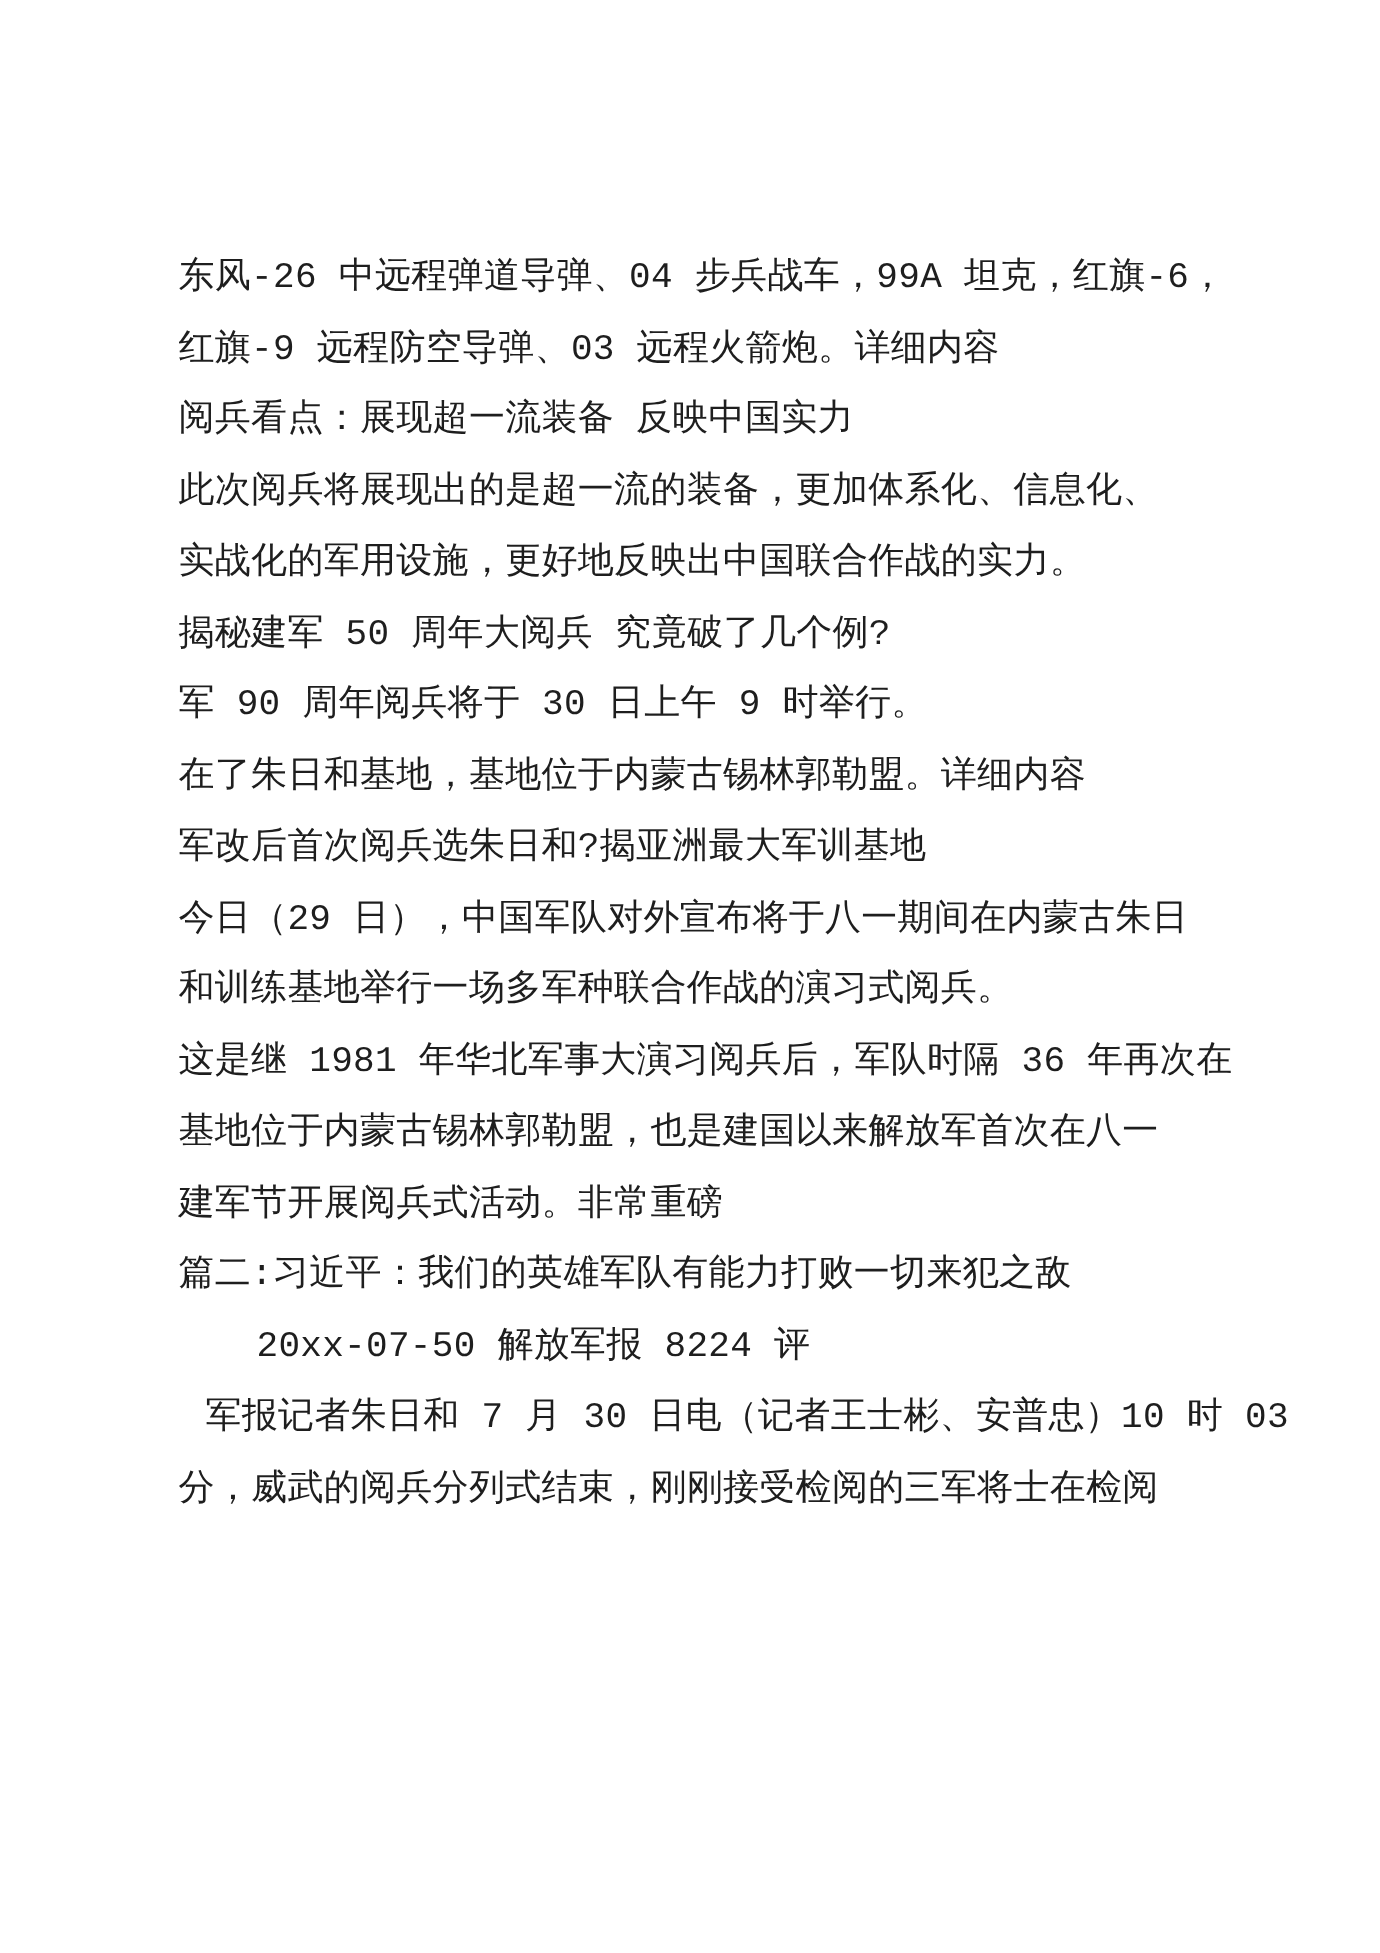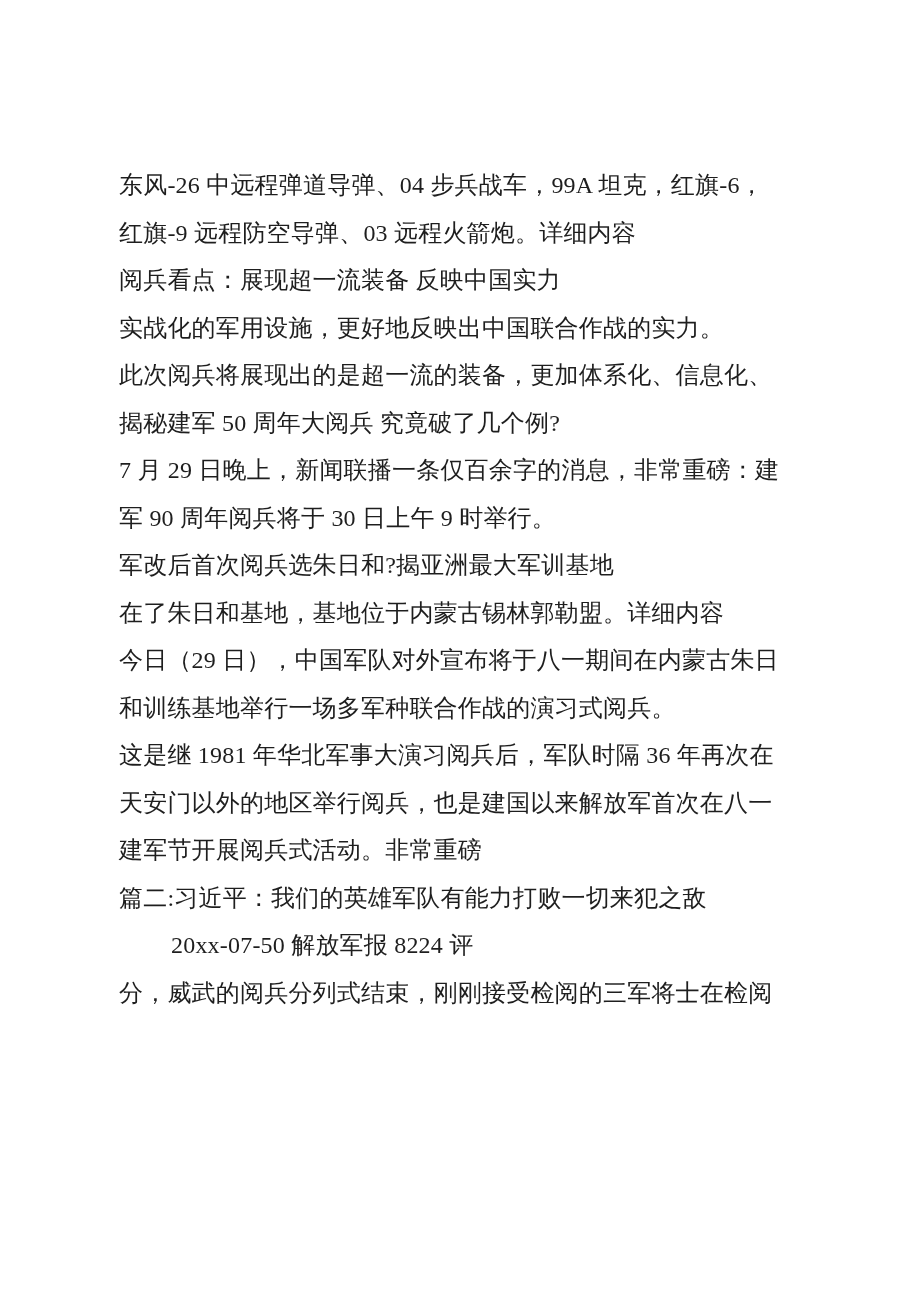--- a/index.html
+++ b/index.html
@@ -21,41 +21,42 @@
     top: 162px;
     width: 700px;
     font-size: 24px;
     line-height: 47.5px;
     color: #1e1e1e;
     letter-spacing: 0.2px;
   }
   .text-line {
     white-space: nowrap;
     height: 47.5px;
+    font-family: Liberation Mono, monospace;
   }
   .indent-lg { padding-left: 52px; }
   .indent-sm { padding-left: 18px; }
 </style>
 </head>
 <body>
 
 <div class="page">
   <div class="textblock">
     <div class="text-line">东风-26 中远程弹道导弹、04 步兵战车，99A 坦克，红旗-6，</div>
     <div class="text-line">红旗-9 远程防空导弹、03 远程火箭炮。详细内容</div>
     <div class="text-line">阅兵看点：展现超一流装备 反映中国实力</div>
+    <div class="text-line">此次阅兵将展现出的是超一流的装备，更加体系化、信息化、</div>
     <div class="text-line">实战化的军用设施，更好地反映出中国联合作战的实力。</div>
-    <div class="text-line">此次阅兵将展现出的是超一流的装备，更加体系化、信息化、</div>
     <div class="text-line">揭秘建军 50 周年大阅兵 究竟破了几个例?</div>
-    <div class="text-line">7 月 29 日晚上，新闻联播一条仅百余字的消息，非常重磅：建</div>
     <div class="text-line">军 90 周年阅兵将于 30 日上午 9 时举行。</div>
+    <div class="text-line">在了朱日和基地，基地位于内蒙古锡林郭勒盟。详细内容</div>
     <div class="text-line">军改后首次阅兵选朱日和?揭亚洲最大军训基地</div>
-    <div class="text-line">在了朱日和基地，基地位于内蒙古锡林郭勒盟。详细内容</div>
     <div class="text-line">今日（29 日），中国军队对外宣布将于八一期间在内蒙古朱日</div>
     <div class="text-line">和训练基地举行一场多军种联合作战的演习式阅兵。</div>
     <div class="text-line">这是继 1981 年华北军事大演习阅兵后，军队时隔 36 年再次在</div>
-    <div class="text-line">天安门以外的地区举行阅兵，也是建国以来解放军首次在八一</div>
+    <div class="text-line">基地位于内蒙古锡林郭勒盟，也是建国以来解放军首次在八一</div>
     <div class="text-line">建军节开展阅兵式活动。非常重磅</div>
     <div class="text-line">篇二:习近平：我们的英雄军队有能力打败一切来犯之敌</div>
     <div class="text-line indent-lg">20xx-07-50 解放军报 8224 评</div>
+    <div class="text-line indent-sm">军报记者朱日和 7 月 30 日电（记者王士彬、安普忠）10 时 03</div>
     <div class="text-line">分，威武的阅兵分列式结束，刚刚接受检阅的三军将士在检阅</div>
   </div>
 </div>
 
 </body></html>

